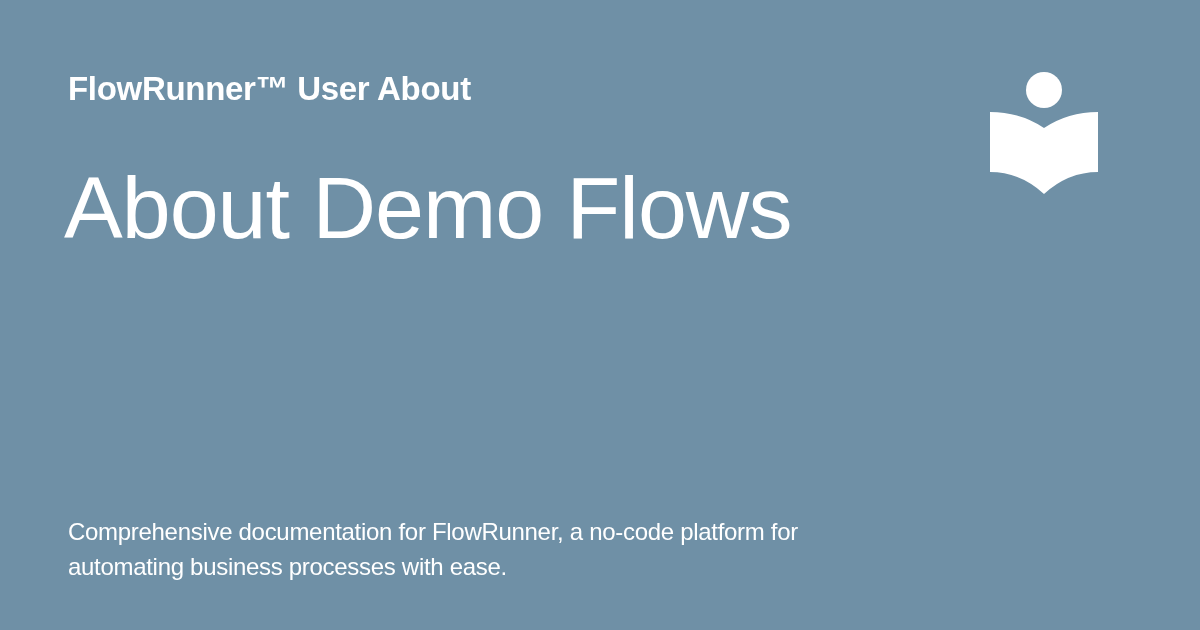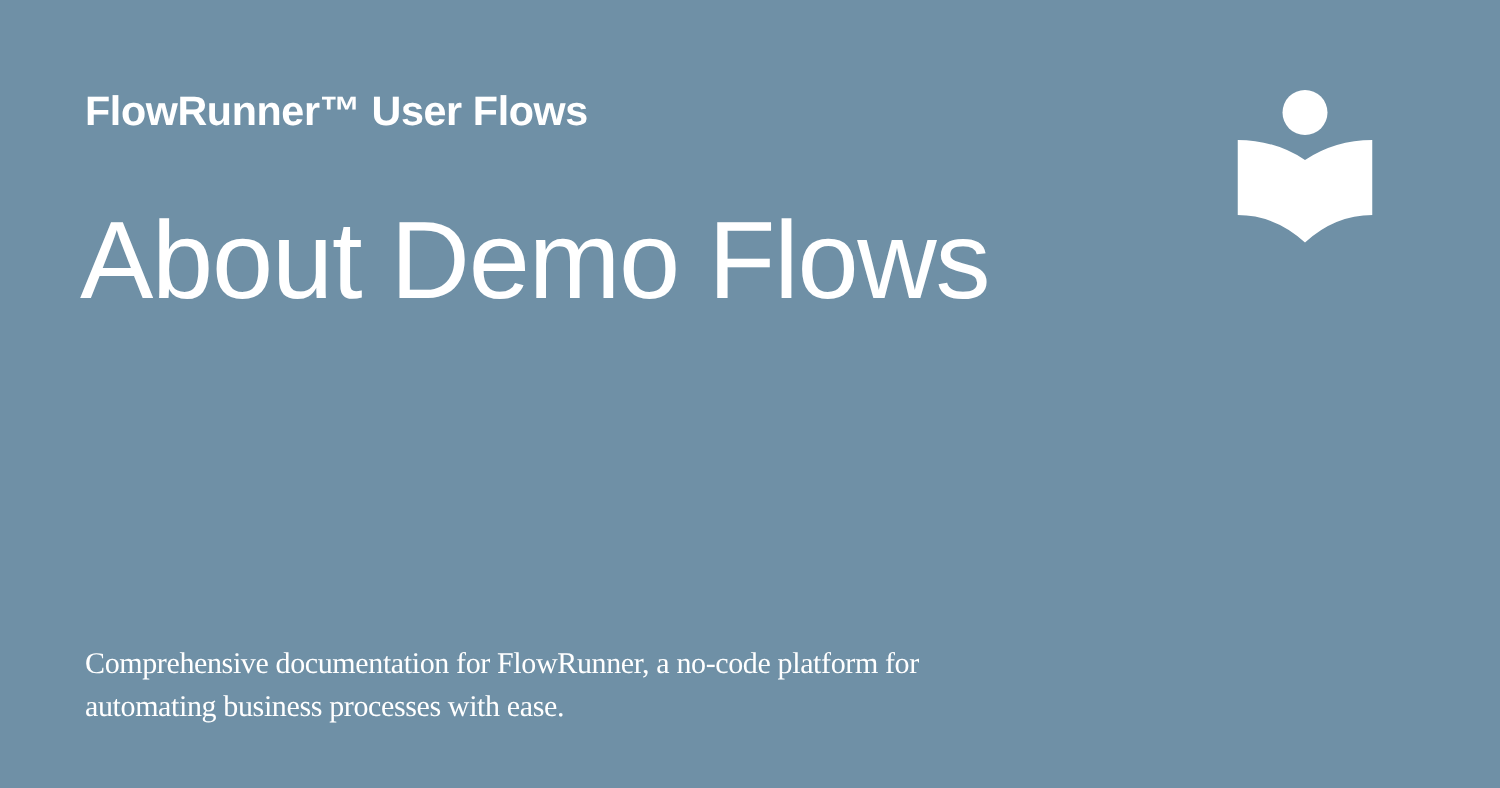--- a/index.html
+++ b/index.html
@@ -16,30 +16,30 @@
       white-space:nowrap;
     }
     .page-title {
       position:absolute; left:64px; top:164px;
       font-size:88px; font-weight:normal; letter-spacing:-1px;
       white-space:nowrap; line-height:1;
     }
     .description {
       position:absolute; left:68px; top:514px;
       font-size:26px; line-height:35px; width:760px;
-      font-family:Liberation Serif, serif; font-size:24px; letter-spacing:-0.3px;
+      font-family:Liberation Sans, sans-serif; font-size:24px; letter-spacing:-0.3px;
     }
     .logo {
       position:absolute; left:990px; top:72px; width:108px; height:124px;
     }
   </style>
 </head>
 <body>
 
-<div class="site-title">FlowRunner™ User Flows</div>
+<div class="site-title">FlowRunner™ User About</div>
 
 <div class="page-title">About Demo Flows</div>
 
 <div class="logo">
   <svg width="108" height="124" viewBox="0 0 108 124">
     <circle cx="54" cy="18" r="18" fill="#ffffff"></circle>
     <path d="M0 40 Q30 40 54 56 Q78 40 108 40 L108 100 Q78 100 54 122 Q30 100 0 100 Z" fill="#ffffff"></path>
   </svg>
 </div>
 

